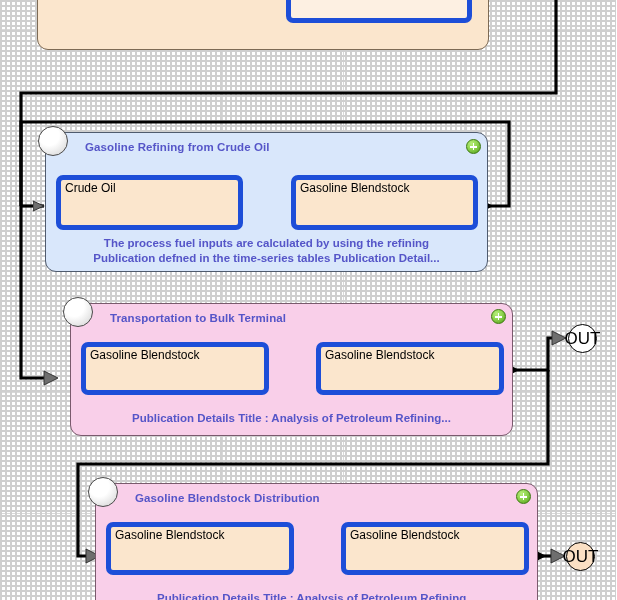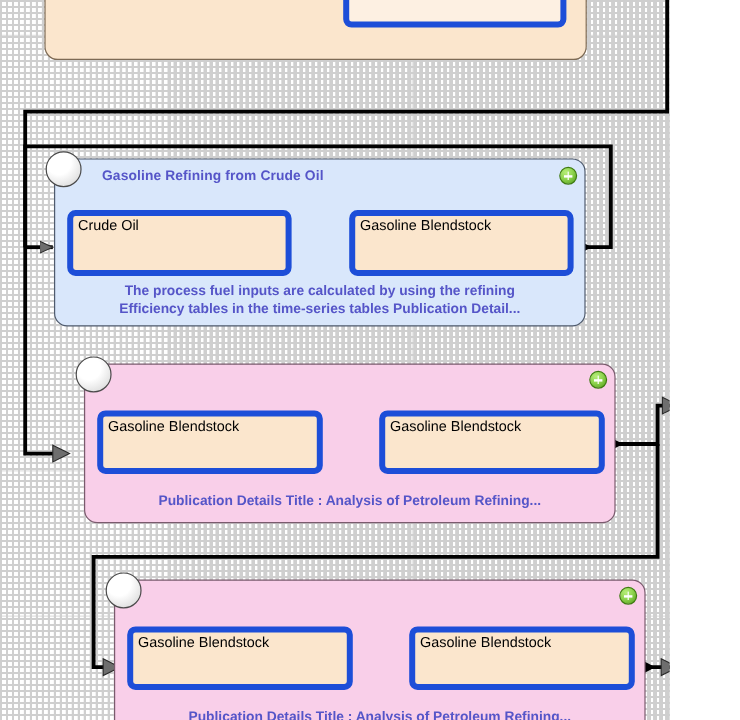--- a/index.html
+++ b/index.html
@@ -4,21 +4,21 @@
 <style>
   html,body{margin:0;padding:0;}
   body{
     width:617px;height:600px;
     background:#ffffff;
     font-family:"Liberation Sans", sans-serif;
     overflow:hidden;
   }
   #canvas{
     position:relative;
-    width:558px;height:600px;
+    width:616px;height:600px;
     overflow:hidden;
     background-color:#ffffff;
     background-image:
       
       linear-gradient(to right, #d9d9d9 1px, transparent 1px),
       linear-gradient(to bottom, #d9d9d9 1px, transparent 1px),
       
       repeating-linear-gradient(to bottom, #c8c8c8 0px, #c8c8c8 2px, transparent 2px, transparent 5px),
       repeating-linear-gradient(to right, #c8c8c8 0px, #c8c8c8 2px, transparent 2px, transparent 5px);
     background-size:
@@ -221,47 +221,49 @@
 
     <div class="item-box" style="left:10px; top:42px; width:187px; height:55px;">
       <span class="item-label">Crude Oil</span>
     </div>
 
     <div class="item-box" style="left:245px; top:42px; width:187px; height:55px;">
       <span class="item-label">Gasoline Blendstock</span>
     </div>
 
     <div class="block-caption" style="top:103px;">The process fuel inputs are calculated by using the refining
-Efficiency tables in the time-series tables Publication Detail...</div>
+Publication defned in the time-series tables Publication Detail...</div>
   </div>
 
   <div class="block pink" style="left:70px; top:303px; width:443px; height:133px;">
 
     <div class="handle" style="left:-8px; top:-7px;"></div>
 
     <div class="plus-badge" style="right:6px; top:5px;"></div>
 
+    <div class="block-title" style="left:39px;">Transportation to Bulk Terminal</div>
 
     <div class="item-box" style="left:10px; top:38px; width:188px; height:53px;">
       <span class="item-label">Gasoline Blendstock</span>
     </div>
 
     <div class="item-box" style="left:245px; top:38px; width:188px; height:53px;">
       <span class="item-label">Gasoline Blendstock</span>
     </div>
 
     <div class="block-caption" style="top:107px;">Publication Details Title : Analysis of Petroleum Refining...</div>
   </div>
 
   <div class="block pink" style="left:95px; top:483px; width:443px; height:133px;">
 
     <div class="handle" style="left:-8px; top:-7px;"></div>
 
     <div class="plus-badge" style="right:6px; top:5px;"></div>
 
+    <div class="block-title" style="left:39px;">Gasoline Blendstock Distribution</div>
 
     <div class="item-box" style="left:10px; top:38px; width:188px; height:53px;">
       <span class="item-label">Gasoline Blendstock</span>
     </div>
 
     <div class="item-box" style="left:245px; top:38px; width:188px; height:53px;">
       <span class="item-label">Gasoline Blendstock</span>
     </div>
 
     <div class="block-caption" style="top:107px;">Publication Details Title : Analysis of Petroleum Refining...</div>

